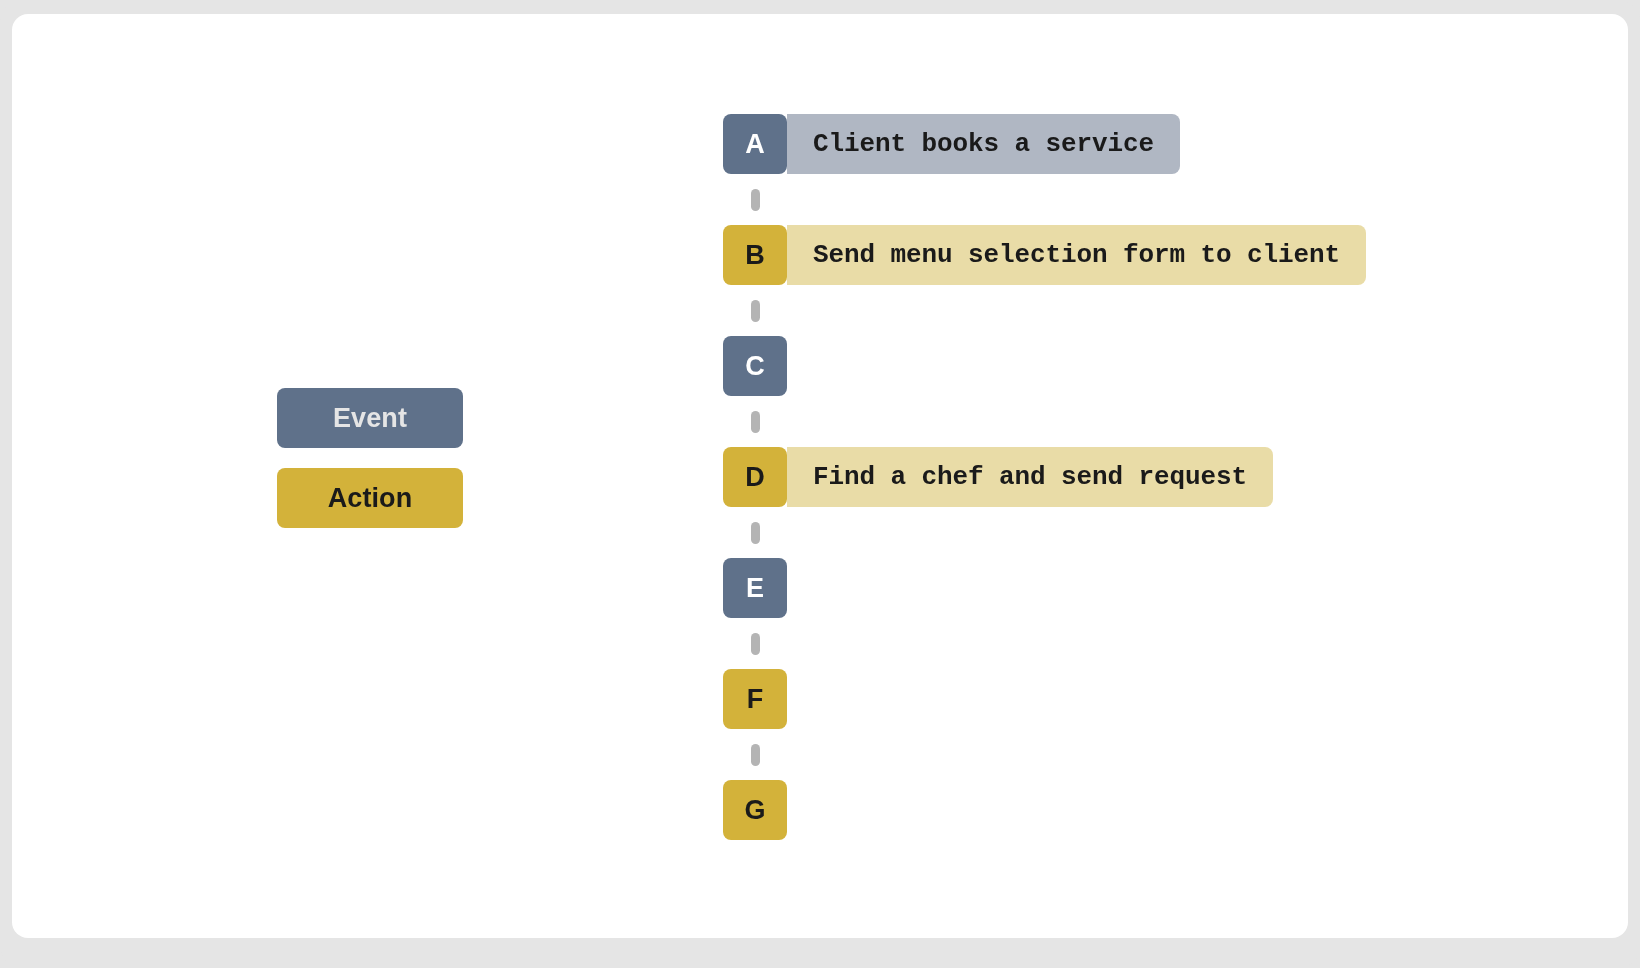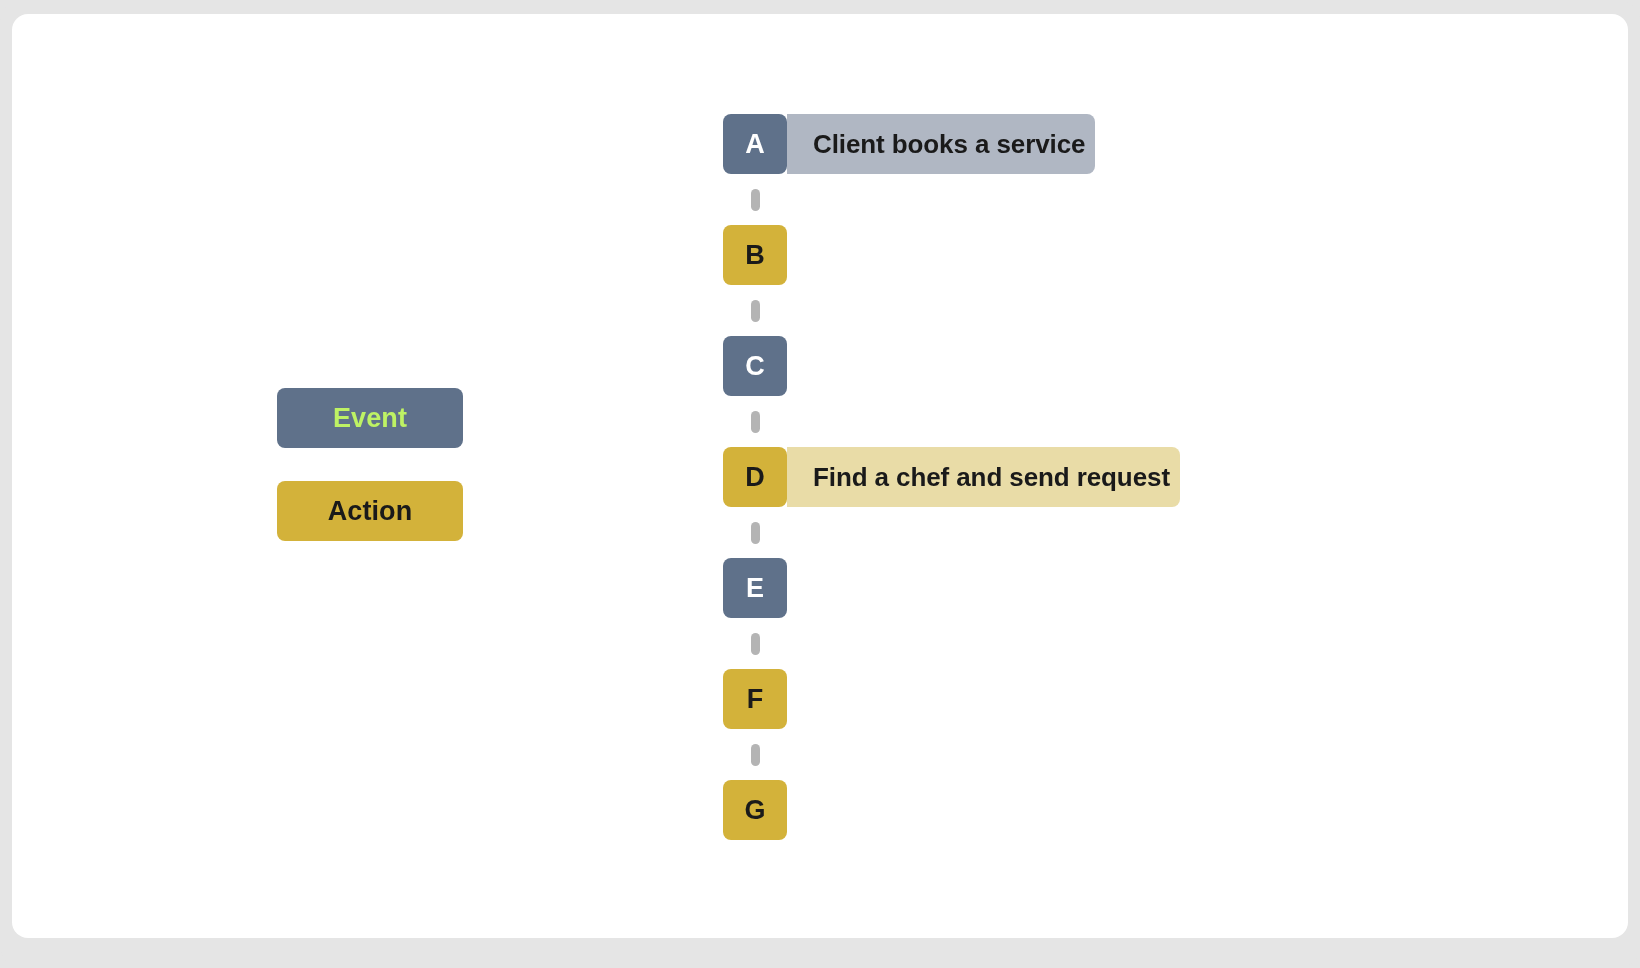--- a/index.html
+++ b/index.html
@@ -47,27 +47,27 @@
     display: flex;
     align-items: center;
     justify-content: center;
     font-size: 27px;
     font-weight: 700;
     letter-spacing: 0.1px;
   }
 
   .legend-chip.event {
     background: #5f718a;
-    color: #bef264;
+    color: #e5e5e5;
   }
 
   .legend-chip.action {
     background: #d3b23a;
     color: #1a1a1a;
-    margin-top: 33px;
+    margin-top: 20px;
   }
 
   
   #flow {
     position: absolute;
     left: 711px;
     top: 100px;
   }
 
   .flow-row {
@@ -86,27 +86,28 @@
     justify-content: center;
     font-size: 27px;
     font-weight: 700;
     position: relative;
     z-index: 2;
   }
 
   .node-label {
     display: flex;
     align-items: center;
-    padding: 0 10px 0 26px;
+    padding: 0 26px 0 26px;
     border-radius: 0 8px 8px 0;
     font-size: 26px;
     font-weight: 700;
     color: #1a1a1a;
     white-space: nowrap;
     letter-spacing: -0.1px;
+    font-family: Liberation Mono, monospace;
   }
 
   
   .flow-row.event .node-badge {
     background: #5f718a;
     color: #ffffff;
     border-radius: 8px;
   }
   .flow-row.event .node-label {
     background: #b0b7c3;
@@ -164,20 +165,23 @@
         </div>
       </div>
       <div class="connector">
         <i></i>
       </div>
 
       <div class="flow-row action">
         <div class="node-badge">
           <span>B</span>
         </div>
+        <div class="node-label">
+          <span>Send menu selection form to client</span>
+        </div>
       </div>
       <div class="connector">
         <i></i>
       </div>
 
       <div class="flow-row event">
         <div class="node-badge">
           <span>C</span>
         </div>
       </div>

